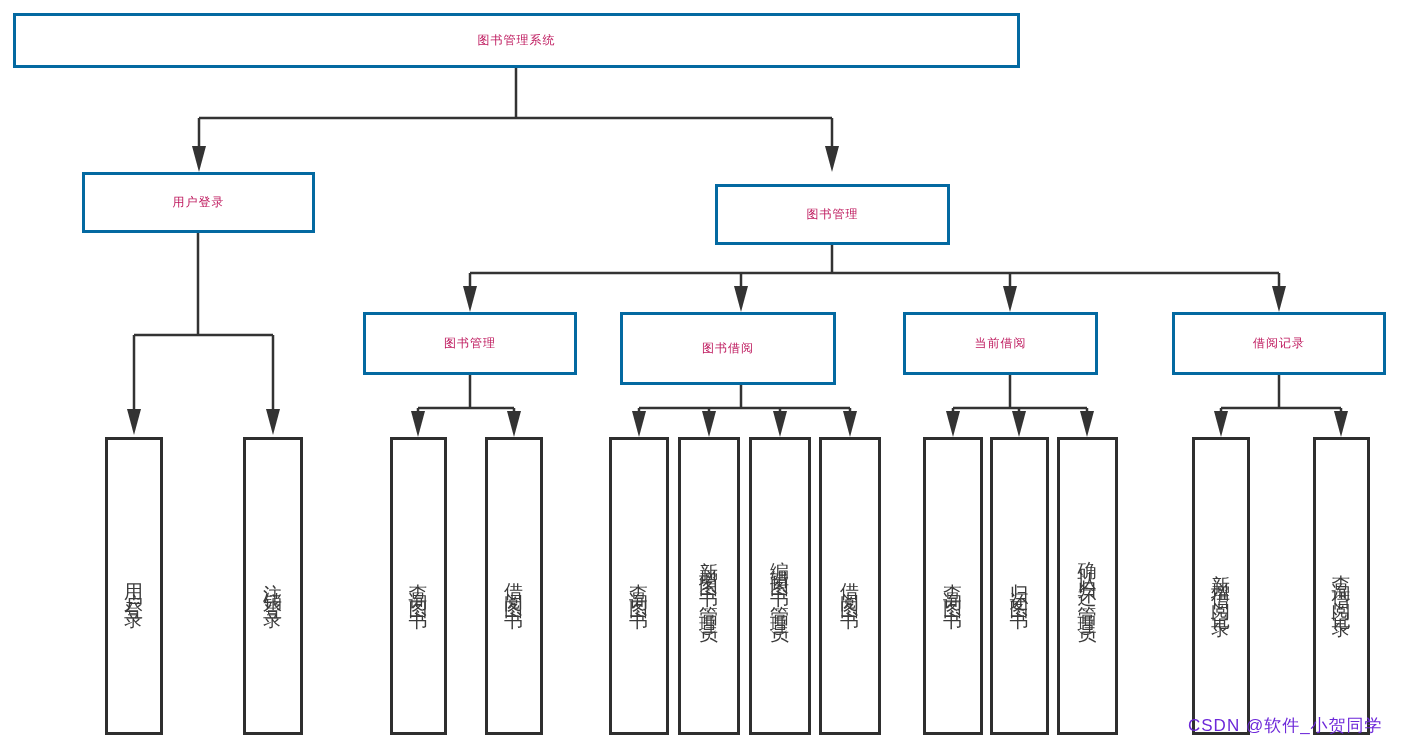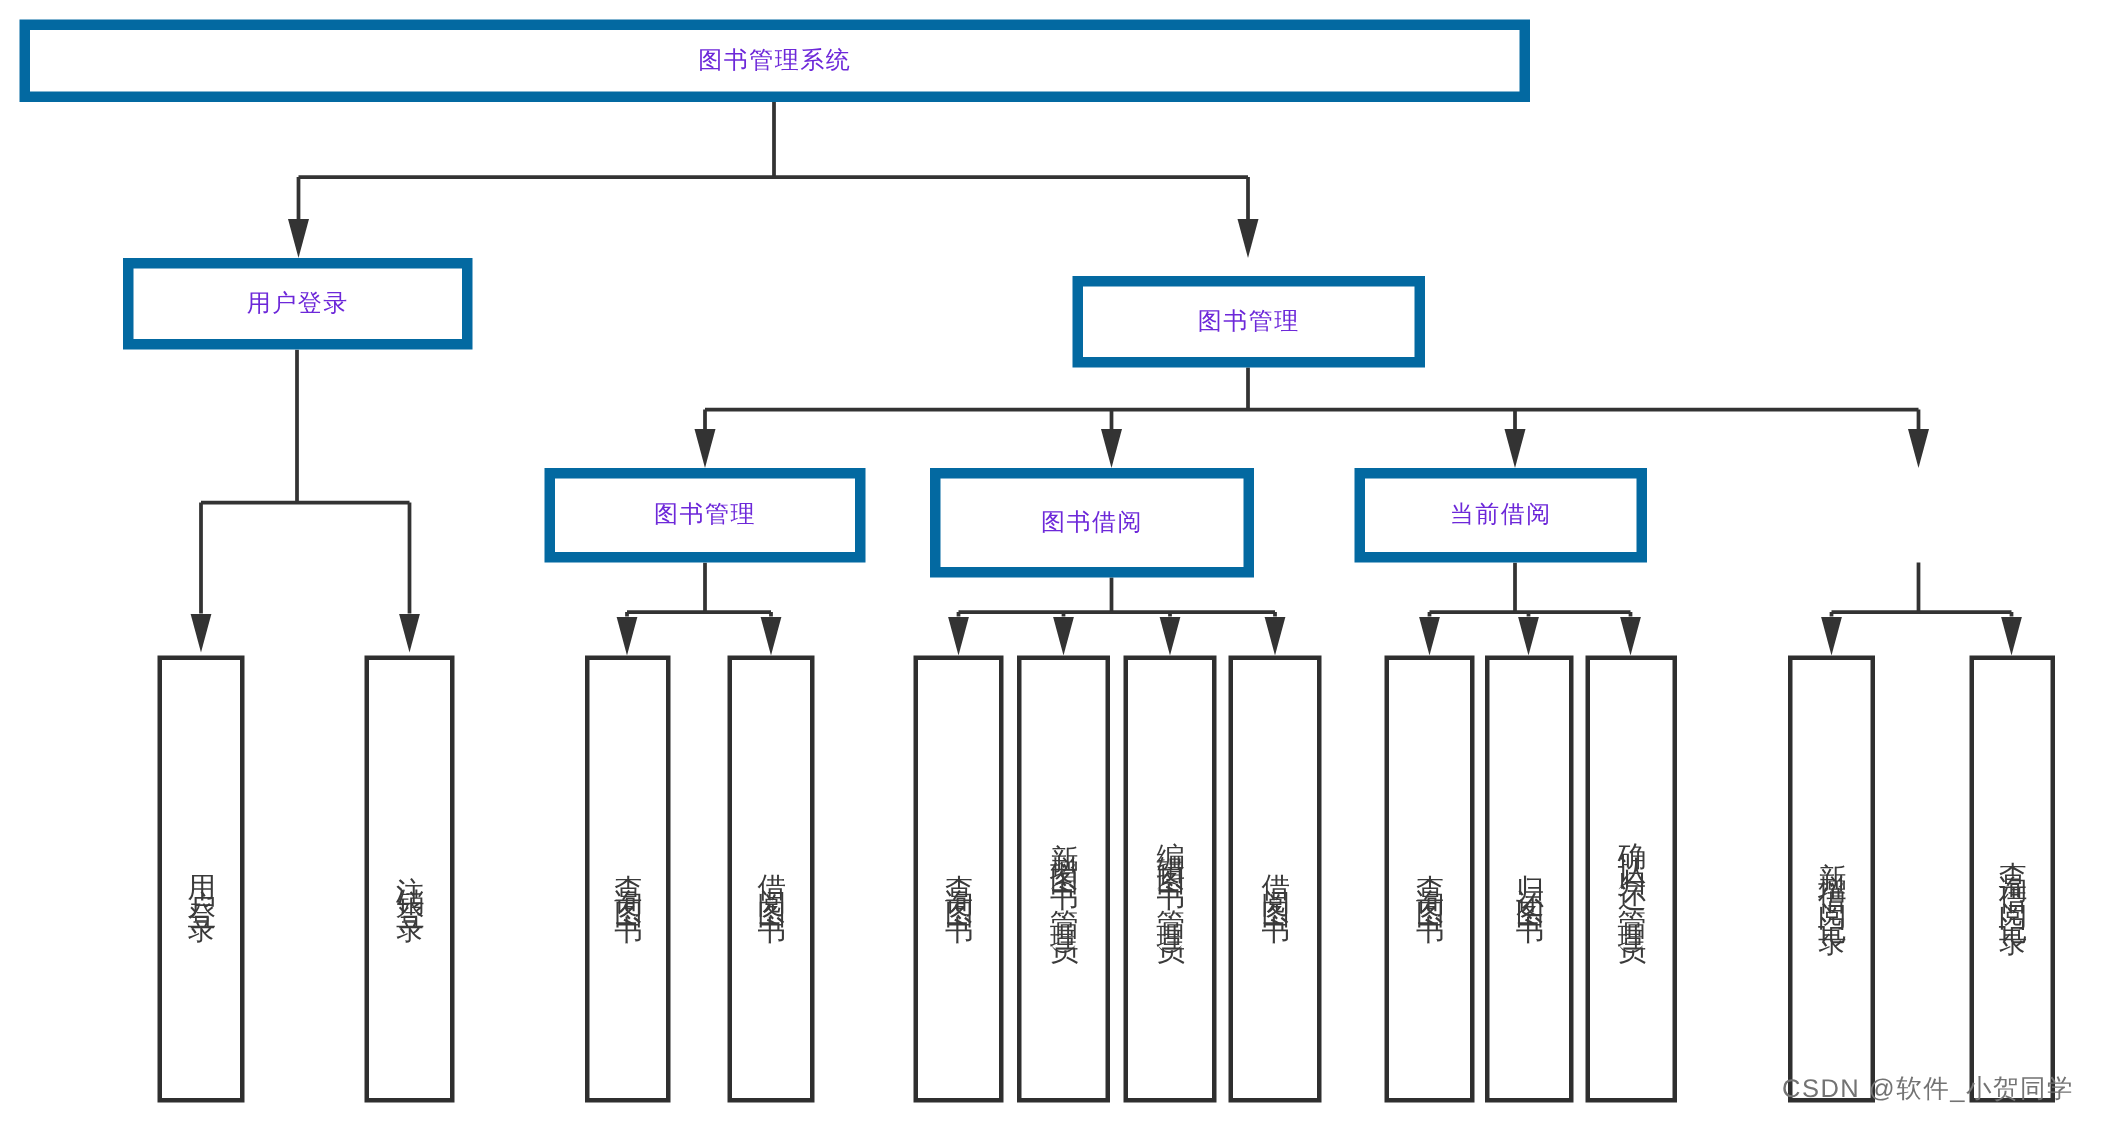--- a/index.html
+++ b/index.html
@@ -9,27 +9,27 @@
     height: 747px;
     background: #ffffff;
     font-family: "Liberation Sans", "DejaVu Sans", sans-serif;
     overflow: hidden;
   }
   #wires { position: absolute; left: 0; top: 0; z-index: 1; }
   .hbox {
     position: absolute;
     z-index: 2;
     box-sizing: border-box;
-    border: 7px solid #0369a1;
+    border: 3px solid #0369a1;
     background: #ffffff;
     display: flex;
     align-items: center;
     justify-content: center;
-    font-size: 16px;
-    color: #6d28d9;
+    font-size: 12px;
+    color: #be185d;
     letter-spacing: 1px;
     white-space: nowrap;
   }
   .vbox {
     position: absolute;
     z-index: 2;
     top: 437px;
     height: 298px;
     box-sizing: border-box;
     border: 3px solid #2f2f2f;
@@ -46,21 +46,21 @@
     letter-spacing: 9px;
     color: #3a3a3a;
     white-space: nowrap;
   }
   .watermark {
     position: absolute;
     z-index: 3;
     left: 1188px;
     top: 714px;
     font-size: 17px;
-    color: #737373;
+    color: #6d28d9;
     letter-spacing: 1px;
     white-space: nowrap;
   }
 </style>
 </head>
 <body>
 
 <div id="canvas">
 
   <svg id="wires" width="1405" height="747" viewBox="0 0 1405 747">
@@ -114,20 +114,21 @@
   </svg>
 
   <div class="hbox" style="left:13px; top:13px; width:1007px; height:55px;">图书管理系统</div>
 
   <div class="hbox" style="left:82px; top:172px; width:233px; height:61px;">用户登录</div>
   <div class="hbox" style="left:715px; top:172px; width:235px; height:61px;margin-top:12px;">图书管理</div>
 
   <div class="hbox" style="left:363px; top:312px; width:214px; height:63px;">图书管理</div>
   <div class="hbox" style="left:609px; top:312px; width:216px; height:73px;margin-left:11px;">图书借阅</div>
   <div class="hbox" style="left:903px; top:312px; width:195px; height:63px;">当前借阅</div>
+  <div class="hbox" style="left:1172px; top:312px; width:214px; height:63px;">借阅记录</div>
 
   <div class="vbox" style="left:105px; width:58px;">
     <span>用户登录</span>
   </div>
   <div class="vbox" style="left:243px; width:60px;">
     <span>注销登录</span>
   </div>
 
   <div class="vbox" style="left:390px; width:57px;">
     <span>查询图书</span>

